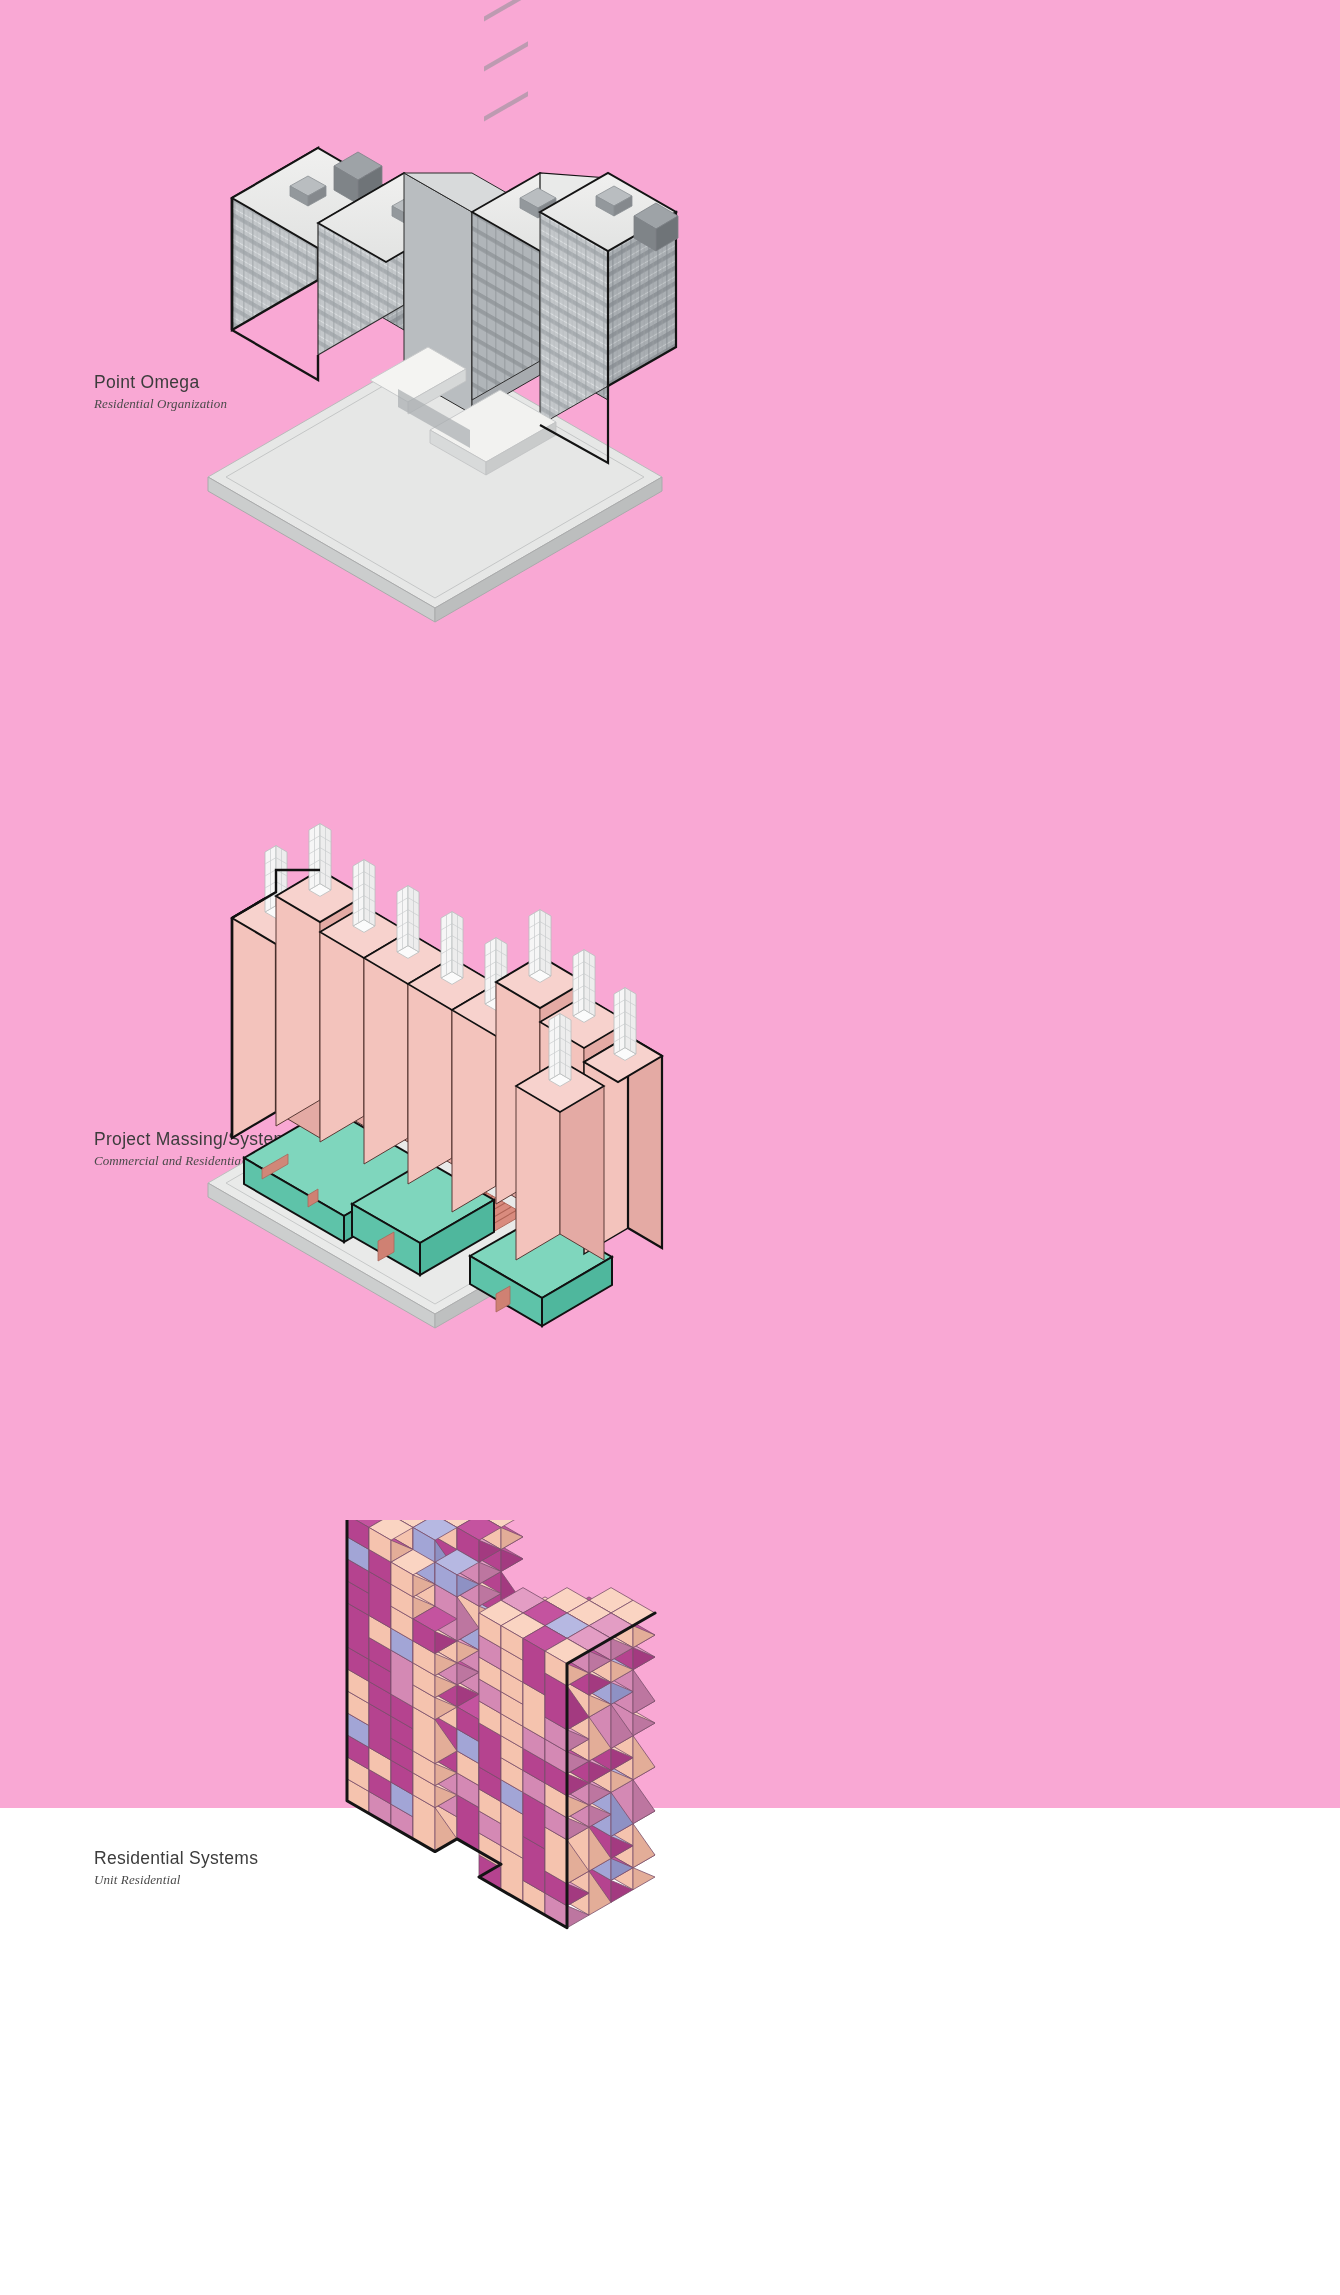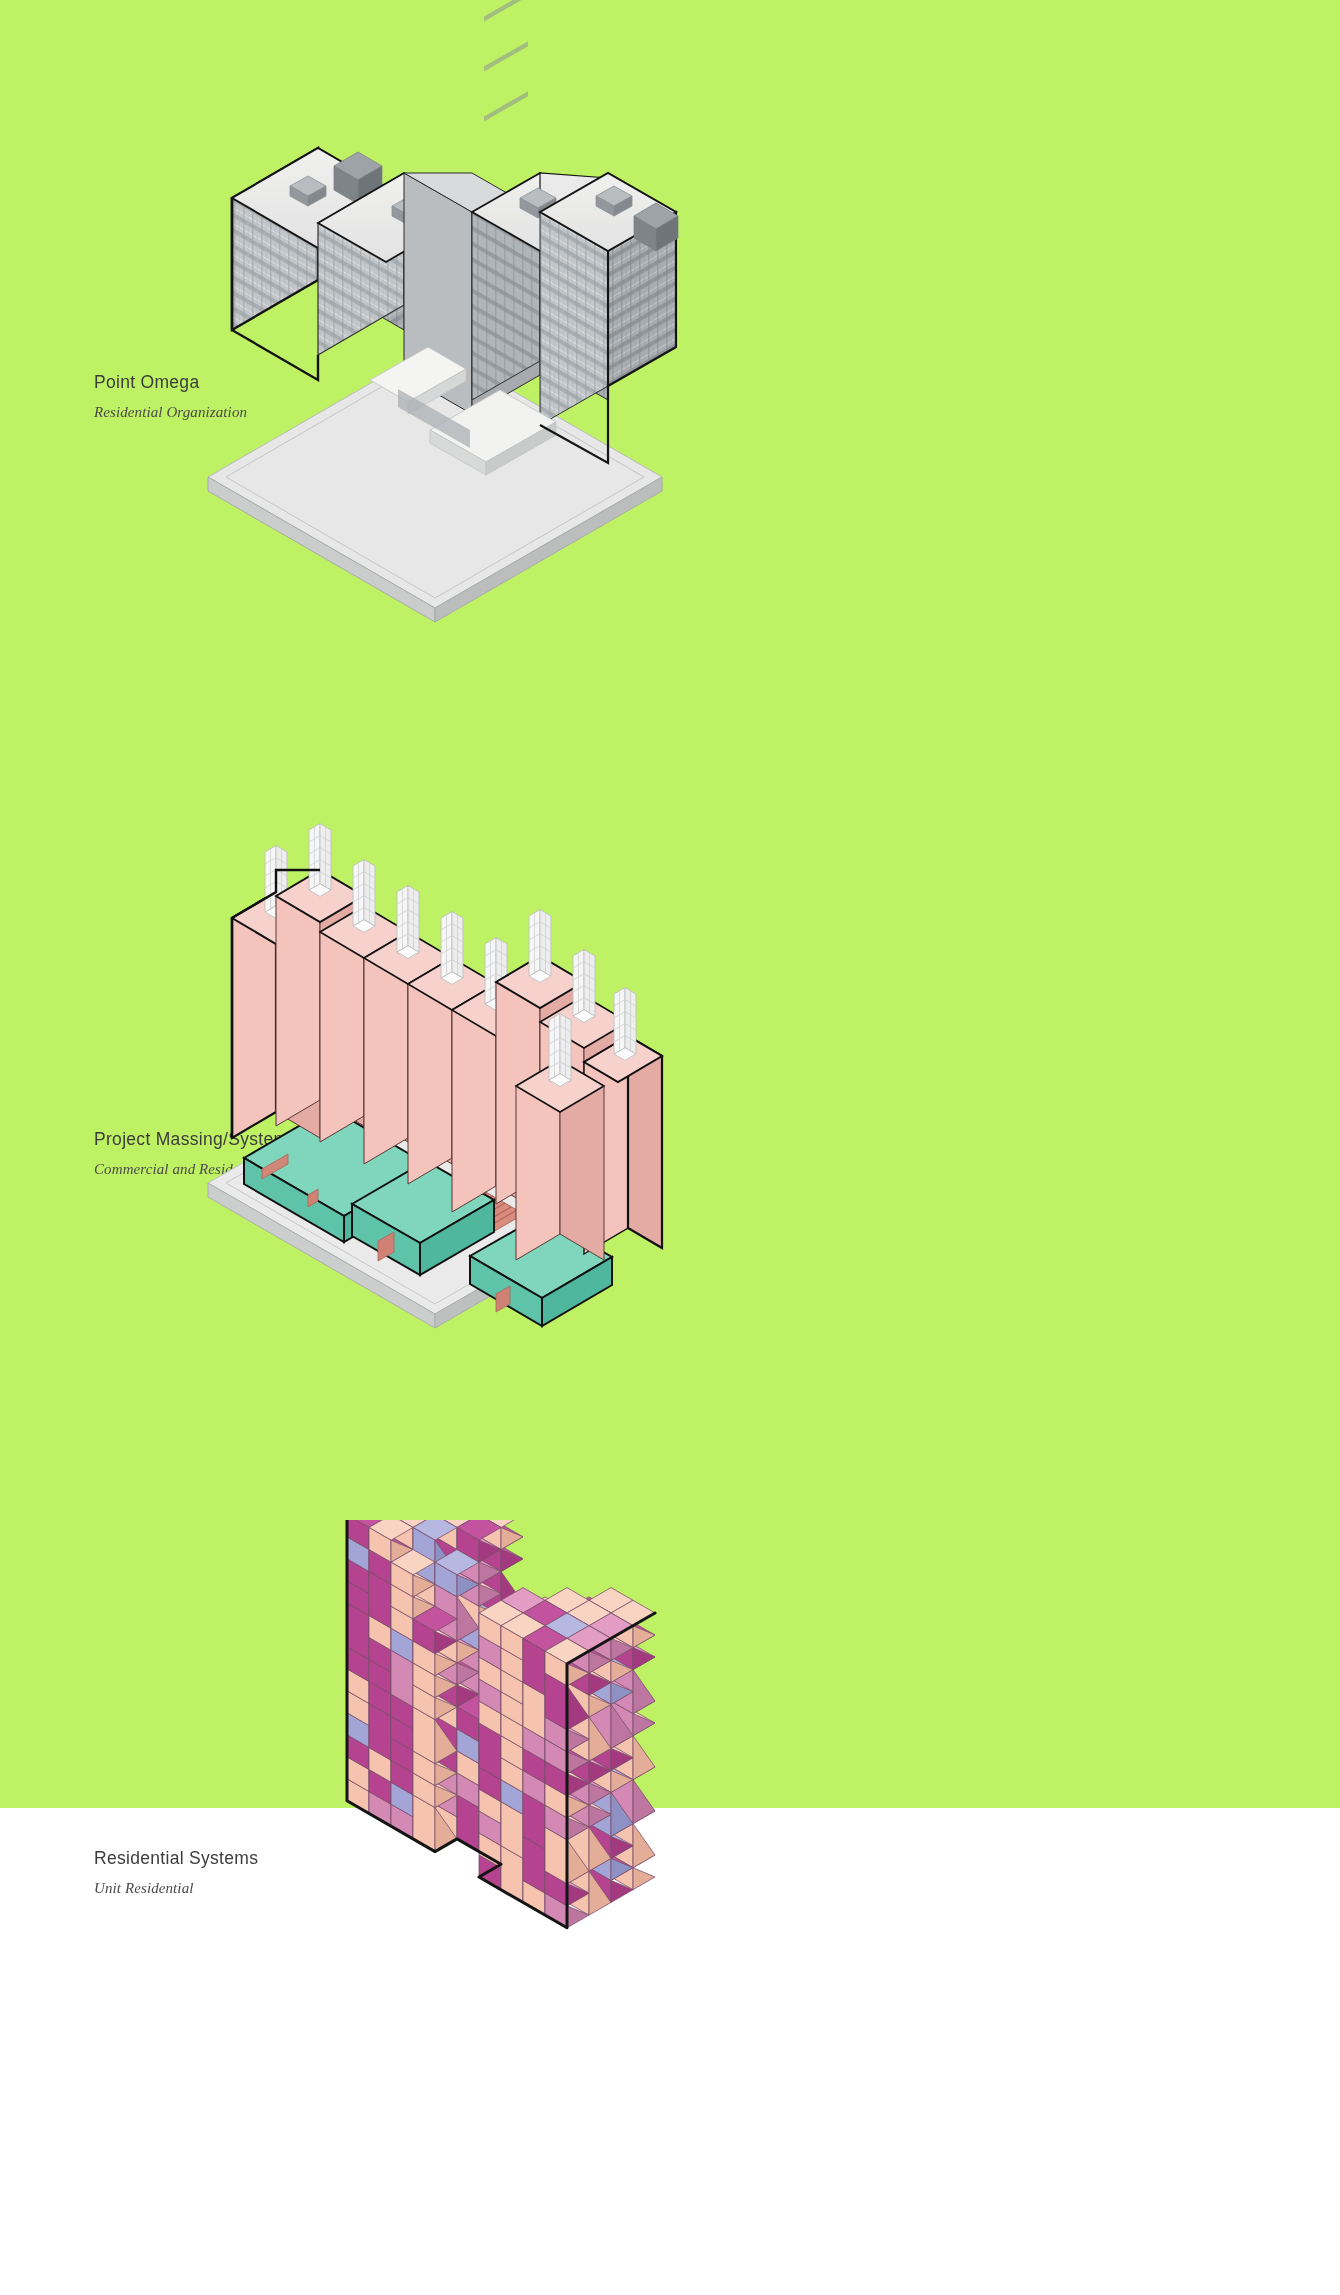--- a/index.html
+++ b/index.html
@@ -2,38 +2,38 @@
 <html><head>
 <meta charset="utf-8">
 <title>Point Omega — Architectural Diagrams</title>
 <style>
   html,body{margin:0;padding:0;background:#ffffff;}
   body{
     width:1340px;height:2295px;
     font-family:"Liberation Sans","DejaVu Sans",sans-serif;
     color:#3a3a3a;overflow:hidden;position:relative;
   }
-  .sheet{position:relative;width:1340px;height:1808px;background:#bef264;}
+  .sheet{position:relative;width:1340px;height:1808px;background:#f9a8d4;}
 
   
   .panel{position:absolute;left:0;width:1340px;}
   #panel-1{top:0;height:760px;}
   #panel-2{top:760px;height:760px;}
   #panel-3{top:1520px;height:775px;}
 
   
   .caption{position:absolute;left:94px;width:330px;}
   .caption .title{
     font-size:17.5px;font-weight:400;letter-spacing:.3px;
     color:#3c3c3c;line-height:1.25;white-space:nowrap;
   }
   .caption .subtitle{
     font-family:"Liberation Serif","DejaVu Serif",serif;
-    font-style:italic;font-size:15px;color:#4a4a4a;
-    letter-spacing:.1px;margin-top:10px;white-space:nowrap;
+    font-style:italic;font-size:13px;color:#4a4a4a;
+    letter-spacing:.1px;margin-top:2px;white-space:nowrap;
   }
   #caption-1{top:372px;}
   #caption-2{top:1129px;}
   #caption-3{top:1848px;}
 
   .figure{position:absolute;left:0;top:0;width:1340px;height:100%;}
   svg{display:block;}
 </style>
 </head>
 <body>

